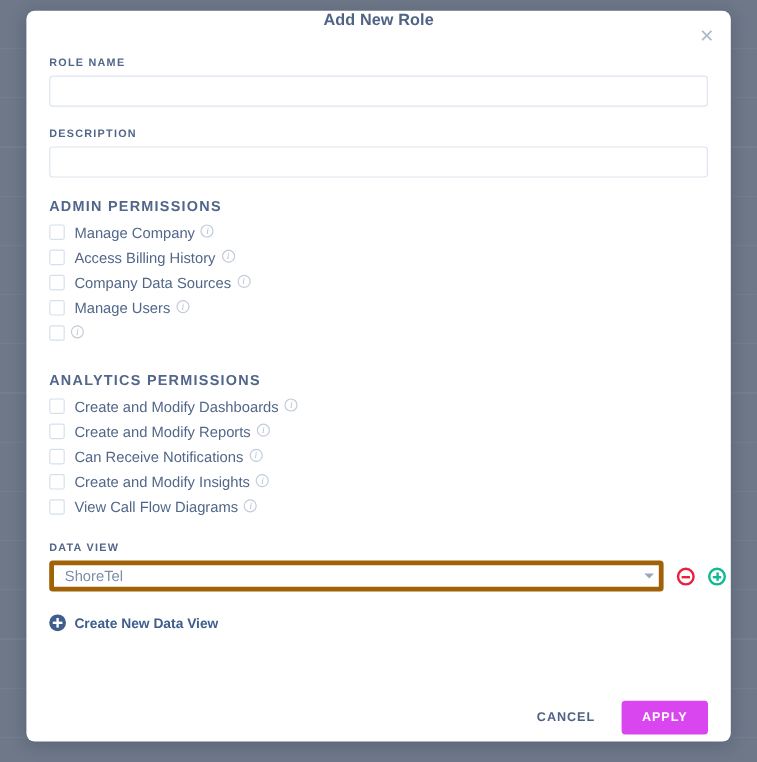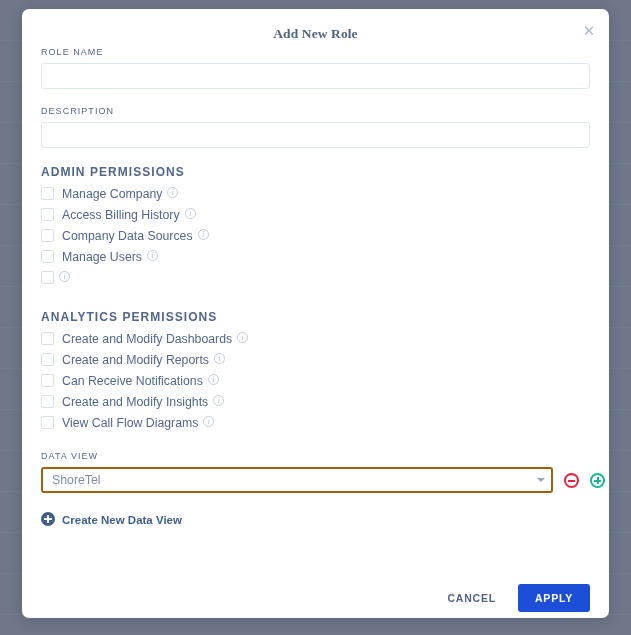--- a/index.html
+++ b/index.html
@@ -32,46 +32,45 @@
     border-radius: 7px;
     box-shadow: 0 2px 14px rgba(20,28,45,0.22);
     overflow: hidden;
   }
   .modal-header {
     height: 38px;
     position: relative;
   }
   .modal-title {
     position: absolute;
-    left: 0; right: 0; top: 17px;
+    left: 0; right: 0; top: 0;
     text-align: center;
     font-size: 13.5px;
     font-weight: bold;
     color: #4f6384;
     letter-spacing: .1px;
-    font-family: Liberation Serif, serif;
   }
   .close-btn {
     position: absolute;
     right: 10px; top: 11px;
     width: 20px; height: 20px;
     display: flex; align-items: center; justify-content: center;
     color: #aebbcf;
     font-size: 15px;
     line-height: 1;
     cursor: pointer;
     background: none; border: none; padding: 0;
     font-family: "Liberation Sans", sans-serif;
   }
   .body-area {
     padding: 0 19px;
   }
   .field-label {
     font-size: 9px;
-    font-weight: normal;
+    font-weight: bold;
     color: #51668a;
     letter-spacing: 1.05px;
     margin-bottom: 6px;
   }
   .field { margin-bottom: 17px; }
   .text-input {
     width: 100%;
     height: 26px;
     border: 1px solid #dde5ee;
     border-radius: 3px;
@@ -131,21 +130,21 @@
     align-items: center;
   }
   .select-wrap {
     position: relative;
     width: 512px;
     flex: 0 0 auto;
   }
   .select-box {
     width: 100%;
     height: 26px;
-    border: 2px solid #a16207;
+    border: 4px solid #a16207;
     border-radius: 3px;
     background: #fff;
     font-size: 12.3px;
     color: #7d8ea8;
     display: flex;
     align-items: center;
     padding: 0 9px;
     cursor: pointer;
   }
   .caret {
@@ -215,21 +214,21 @@
     background: none; border: none;
     font-size: 10.5px;
     font-weight: bold;
     letter-spacing: .8px;
     color: #4f6384;
     cursor: pointer;
     padding: 6px 8px;
     font-family: "Liberation Sans", sans-serif;
   }
   .apply-btn {
-    background: #1d4ed8;
+    background: #d946ef;
     border: none;
     border-radius: 3px;
     color: #ffffff;
     font-size: 10.5px;
     font-weight: bold;
     letter-spacing: .8px;
     padding: 8px 17px;
     margin-left: 14px;
     cursor: default;
     font-family: "Liberation Sans", sans-serif;

